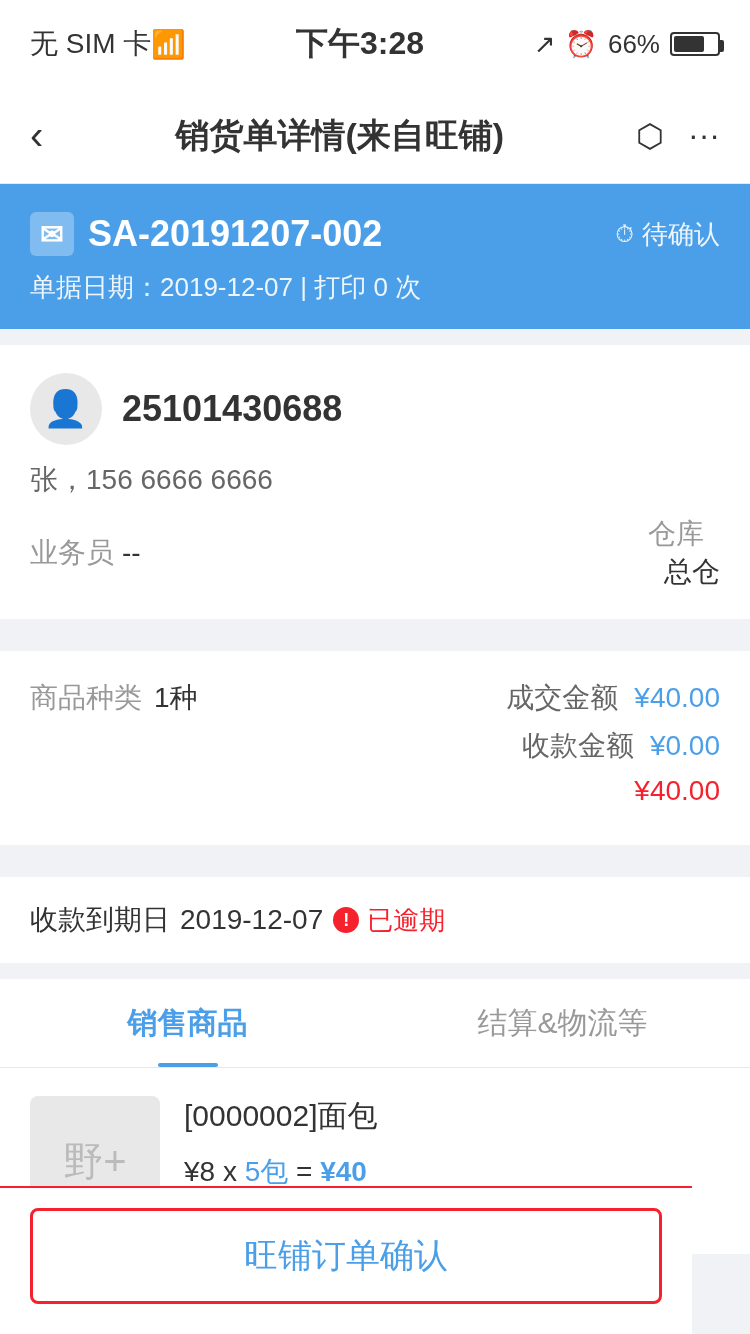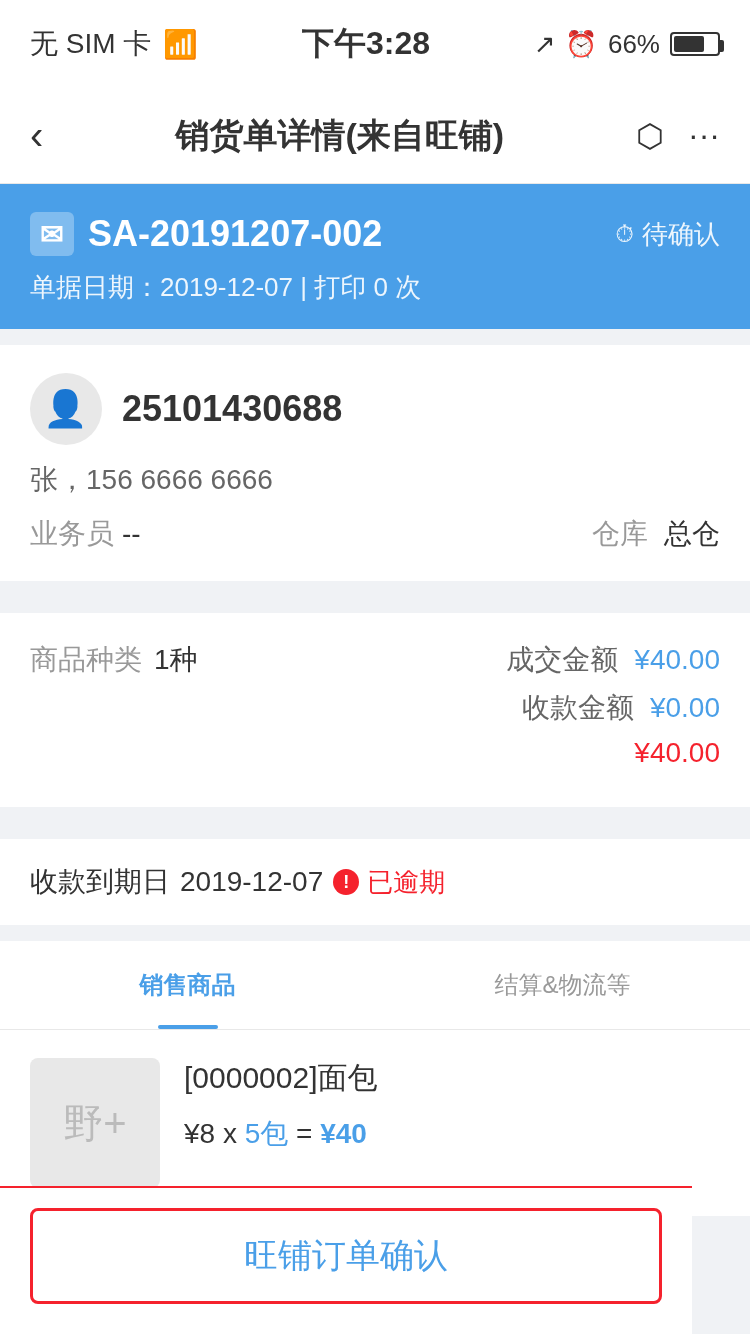--- a/index.html
+++ b/index.html
@@ -19,21 +19,21 @@
       width: 750px;
       height: 88px;
       background: #fff;
       display: flex;
       align-items: center;
       justify-content: space-between;
       padding: 0 30px;
       font-size: 28px;
       font-weight: 500;
     }
-    .status-left { display: flex; align-items: center; gap: 12px; }
+    .status-left { display: flex; align-items: center; gap: 0; }
     .status-center { font-size: 32px; font-weight: 600; }
     .status-right { display: flex; align-items: center; gap: 10px; font-size: 26px; }
     .wifi-icon { font-size: 28px; }
     .battery-icon {
       display: inline-block;
       width: 50px; height: 24px;
       border: 2px solid #333;
       border-radius: 4px;
       position: relative;
     }
@@ -153,21 +153,21 @@
     }
     .customer-meta {
       display: flex;
       align-items: center;
       font-size: 28px;
       color: #666;
     }
     .meta-label { color: #999; }
     .meta-value { color: #333; margin-left: 8px; }
     .meta-divider { flex: 1; }
-    .warehouse-section { display: flex; align-items: flex-start; }
+    .warehouse-section { display: flex; align-items: flex-start; flex-direction: column; }
 
     
     .info-section {
       background: #fff;
       padding: 28px 30px;
       margin-bottom: 16px;
     }
     .info-grid {
       display: flex;
       justify-content: space-between;
@@ -232,21 +232,21 @@
     .tabs-row {
       display: flex;
       border-bottom: 1px solid #e8e8e8;
     }
     .tab {
       flex: 1;
       height: 88px;
       display: flex;
       align-items: center;
       justify-content: center;
-      font-size: 24px;
+      font-size: 30px;
       cursor: pointer;
       position: relative;
     }
     .tab-active {
       color: #4a9fe8;
       font-weight: 600;
     }
     .tab-active::after {
       content: '';
       position: absolute;

